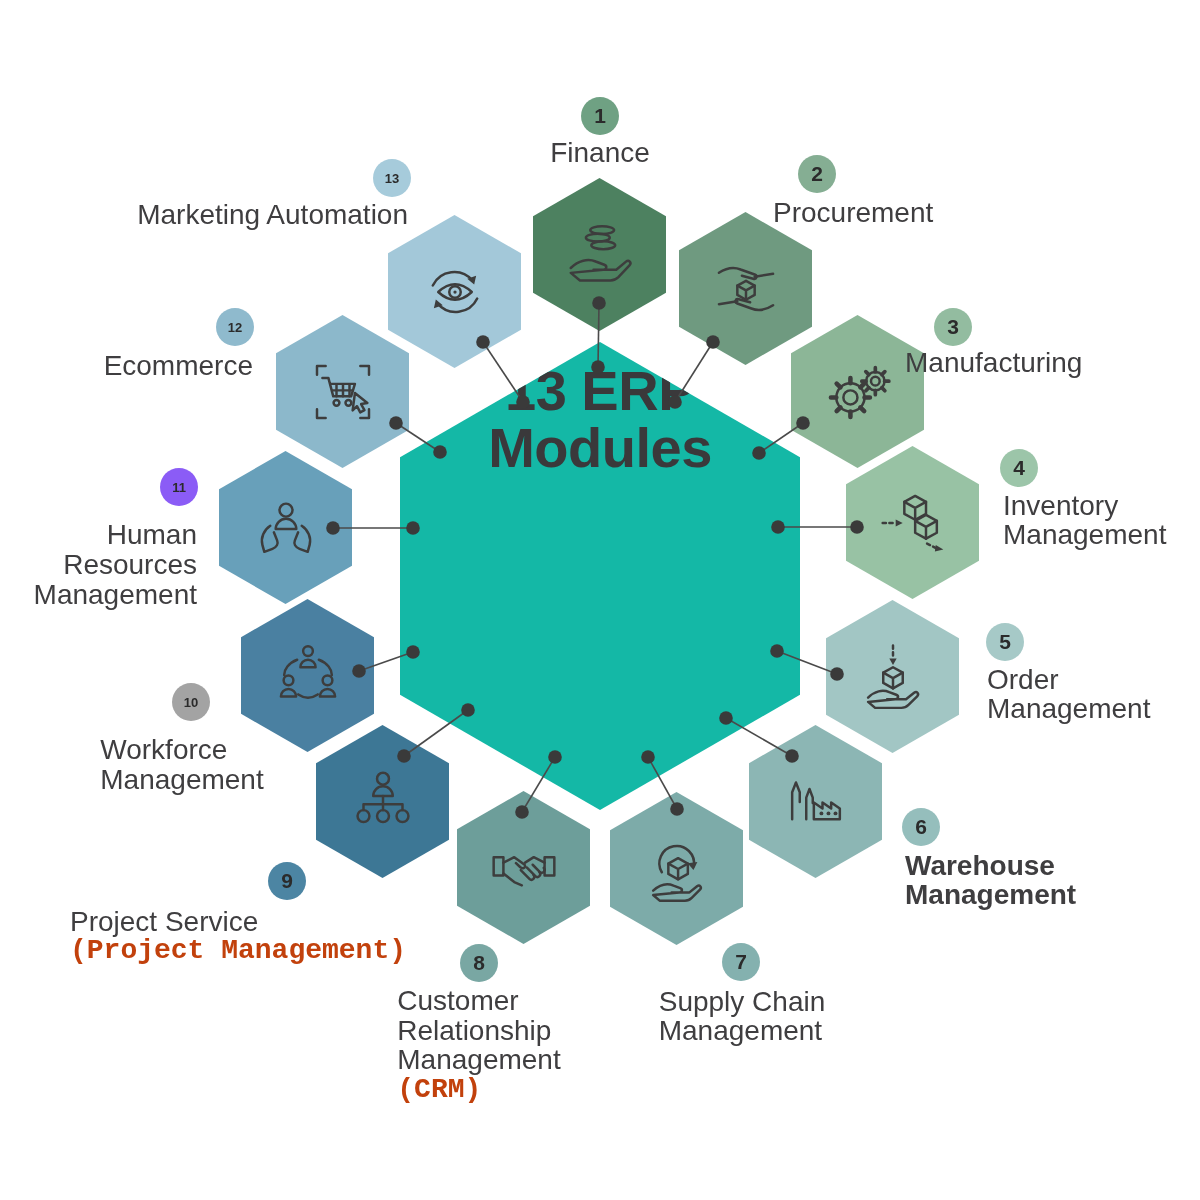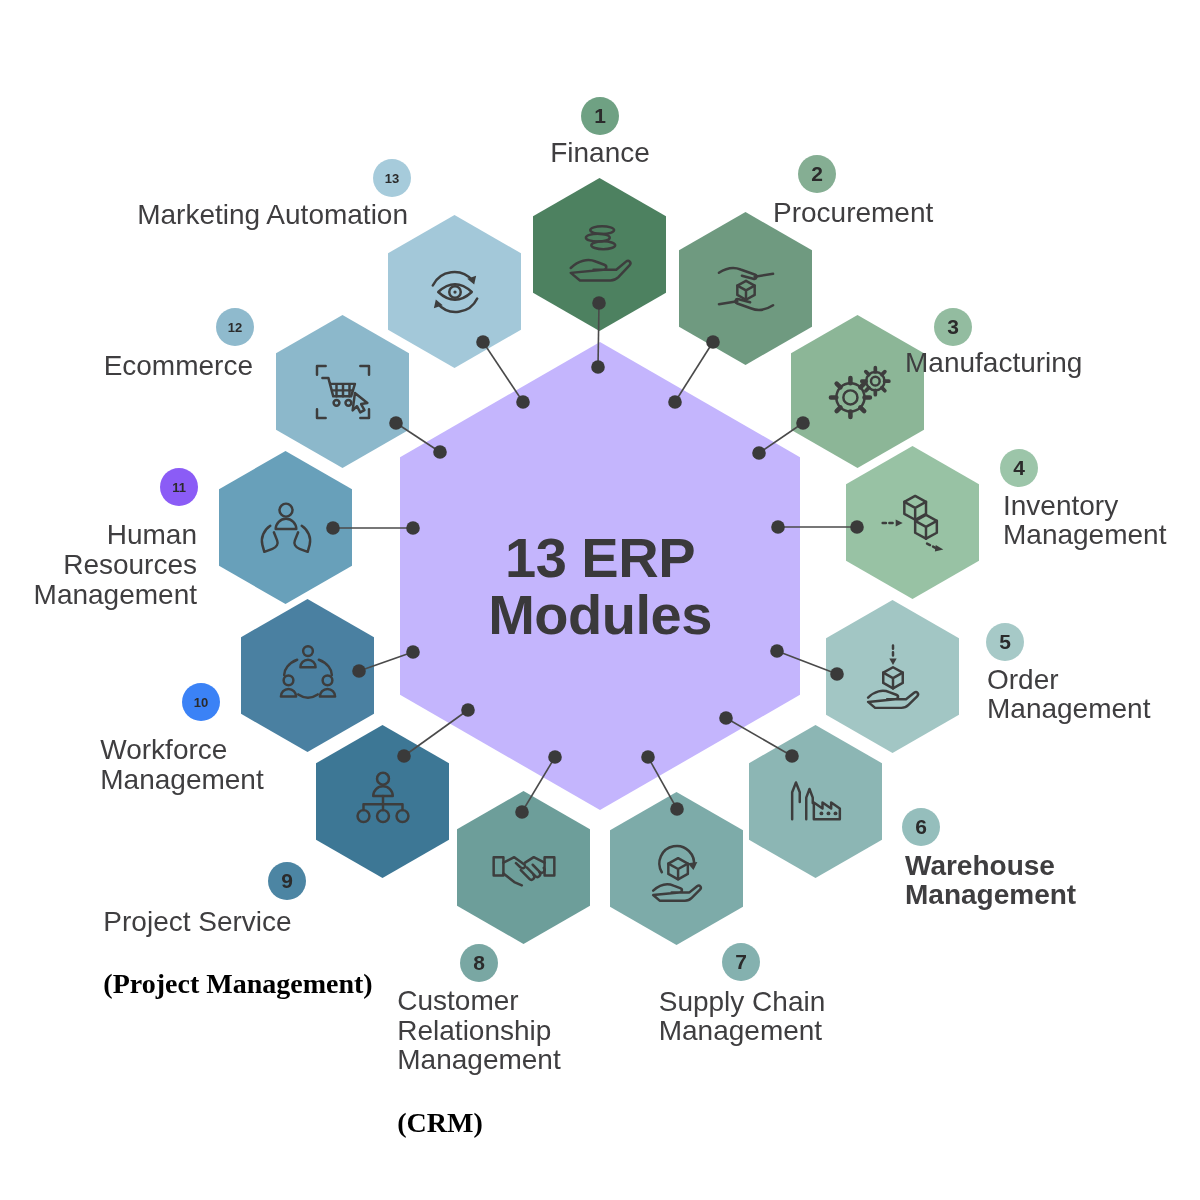--- a/index.html
+++ b/index.html
@@ -22,28 +22,28 @@
   }
   .badge.dd{font-size:13px;justify-content:center;}
   .label{
     position:absolute;font-size:28px;line-height:29px;color:#3F3E40;
     white-space:nowrap;
   }
   .label.ctr{transform:translateX(-50%);}
   .label.rgt{text-align:right;}
   .label .line{display:block;}
   .label .sub{
-    display:block;font-family:Liberation Serif, serif;font-weight:700;color:#000000;margin-top:33px;
+    display:block;font-family:Liberation Mono, monospace;font-weight:700;color:#c2410c;
   }
   .lh30{line-height:30px;}
   .lh295{line-height:29.5px;}
   .center-hex{
-    position:absolute;left:400px;top:342px;width:400px;height:468px;background:#c4b5fd;
+    position:absolute;left:400px;top:342px;width:400px;height:468px;background:#14b8a6;
     clip-path:polygon(50% 0,100% 24.6%,100% 75.4%,50% 100%,0 75.4%,0 24.6%);
-    display:flex;align-items:center;justify-content:center;
+    display:flex;justify-content:center;
   }
   .title{
     font-size:56px;line-height:57px;font-weight:700;color:#3A393B;
     text-align:center;letter-spacing:-0.5px;padding-top:20px;
   }
   .connectors{position:absolute;left:0;top:0;pointer-events:none;}
   .connectors line{stroke:#4A4A4A;stroke-width:1.6;}
   .connectors circle{fill:#3A3A3A;}
 </style>
 </head>
@@ -319,21 +319,21 @@
     </div>
   <div class="badge" style="left: 722px; top: 943px; background: rgb(132, 177, 175);">
       <span>7</span>
     </div>
   <div class="badge" style="left: 460px; top: 944px; background: rgb(121, 167, 163);">
       <span>8</span>
     </div>
   <div class="badge" style="left: 268px; top: 862px; background: rgb(76, 133, 163);">
       <span>9</span>
     </div>
-  <div class="badge dd" style="left: 182px; top: 683px; background: #3b82f6;">
+  <div class="badge dd" style="left: 172px; top: 683px; background: #a3a3a3;">
       <span>10</span>
     </div>
   <div class="badge dd" style="left: 160px; top: 468px; background: #8b5cf6;">
       <span>11</span>
     </div>
   <div class="badge dd" style="left: 216px; top: 308px; background: rgb(143, 186, 205);">
       <span>12</span>
     </div>
   <div class="badge dd" style="left: 373px; top: 159px; background: rgb(166, 203, 219);">
       <span>13</span>

